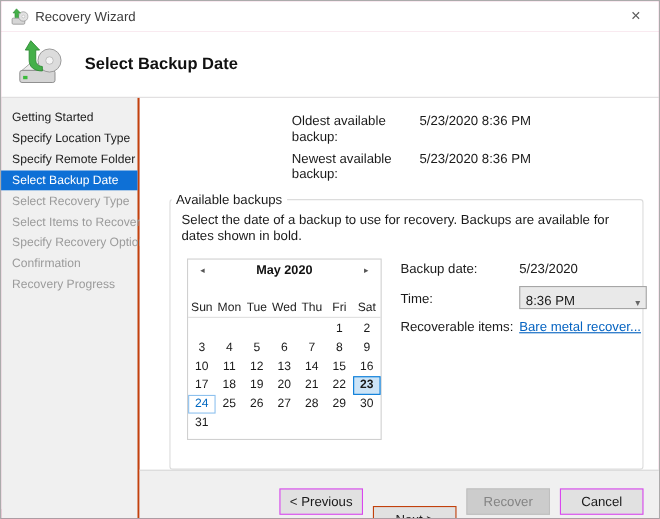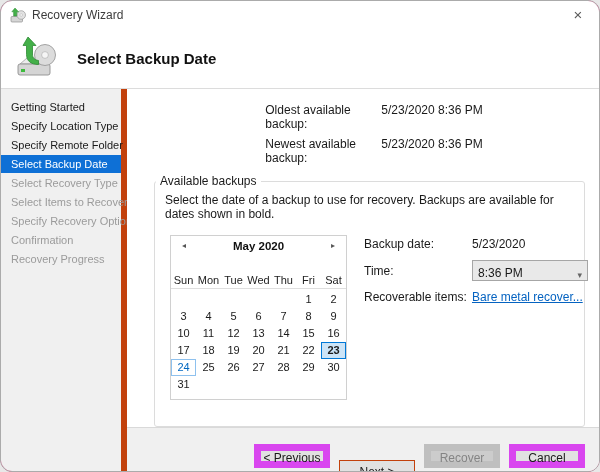--- a/index.html
+++ b/index.html
@@ -1,21 +1,21 @@
 <!DOCTYPE html>
 <html><head>
 <meta charset="utf-8">
 <style>
   * { margin: 0; padding: 0; box-sizing: border-box; }
   html, body { background: #e8e8e8; font-family: "Liberation Sans", sans-serif; }
   body { display: flex; justify-content: flex-start; align-items: flex-start; }
 
   .window {
     width: 600px; height: 472px; background: #be185d;
-    border: 1px solid #ababab; border-radius: 12px;
+    border: 1px solid #ababab; border-radius: 0;
     display: flex; flex-direction: column; overflow: hidden;
     font-size: 12px; color: #1a1a1a;
   }
 
   
   .titlebar { height: 28px; flex: 0 0 28px; display: flex; align-items: center; padding-left: 9px; background: #ffffff; }
   .titlebar .app-icon { width: 16px; height: 16px; margin-right: 6px; }
   .titlebar .title-text { font-size: 12px; color: #3c3c3c; flex: 1; }
   .close-btn {
     width: 42px; height: 28px; border: none; background: transparent;
@@ -23,21 +23,21 @@
   }
 
   
   .header { height: 60px; flex: 0 0 60px; display: flex; align-items: center; padding-left: 13px; background: #ffffff; border-bottom: 1px solid #dcdcdc; }
   .header .big-icon { width: 46px; height: 46px; }
   .header h1 { font-size: 15px; font-weight: bold; margin-left: 17px; color: #111; }
 
   
   .body { flex: 1; display: flex; min-height: 0; }
 
-  .sidebar { width: 126px; flex: 0 0 126px; background: #f0f0f0; border-right: 6px solid #c2410c; padding-top: 9px; }
+  .sidebar { width: 126px; flex: 0 0 126px; background: #f0f0f0; border-right: 2px solid #c2410c; padding-top: 9px; }
   .side-item { font-size: 11px; padding: 3px 4px 3px 10px; margin-bottom: 1px; white-space: nowrap; }
   .side-item.done { color: #1a1a1a; }
   .side-item.todo { color: #9b9b9b; }
   .side-item.current { background: #0e70d6; color: #ffffff; }
 
   .main { flex: 1; display: flex; flex-direction: column; background: #ffffff; min-width: 0; }
   .content { flex: 1; padding: 14px 14px 0 27px; }
 
   .summary-row { display: flex; margin-left: 9px; margin-bottom: 6px; justify-content: center; }
   .summary-row .lbl { width: 116px; }
@@ -64,21 +64,21 @@
   
   .details { margin-left: 17px; display: grid; grid-template-columns: 108px 116px; row-gap: 9px; align-items: center; padding-top: 2px; }
   .combo { height: 21px; background: #e9e9e9; border: 1px solid #a6a6a6; display: flex; align-items: flex-end; padding: 0 5px; font-size: 12px; color: #1a1a1a; }
   .combo .combo-caret { margin-left: auto; font-size: 9px; color: #666; }
   a.rec-link { color: #0563c1; text-decoration: underline; font-size: 12px; white-space: nowrap; }
 
   
   .footer { flex: 0 0 54px; background: #f0f0f0; border-top: 1px solid #d9d9d9; display: flex; align-items: center; justify-content: flex-end; padding-right: 14px; gap: 9px; }
   .btn {
     width: 76px; height: 24px; font-size: 12px; font-family: "Liberation Sans", sans-serif;
-    background: #e1e1e1; border: 7px solid #d946ef; color: #1a1a1a; border-radius: 0;
+    background: #e1e1e1; border: 1px solid #d946ef; color: #1a1a1a; border-radius: 0;
   }
   .btn.focused { border: 1px solid #c2410c; margin-top: 32px; }
   .btn.disabled { background: #cccccc; border-color: #bfbfbf; color: #848484; }
 </style>
 </head>
 <body>
 
 <div class="window">
 
   <div class="titlebar">

